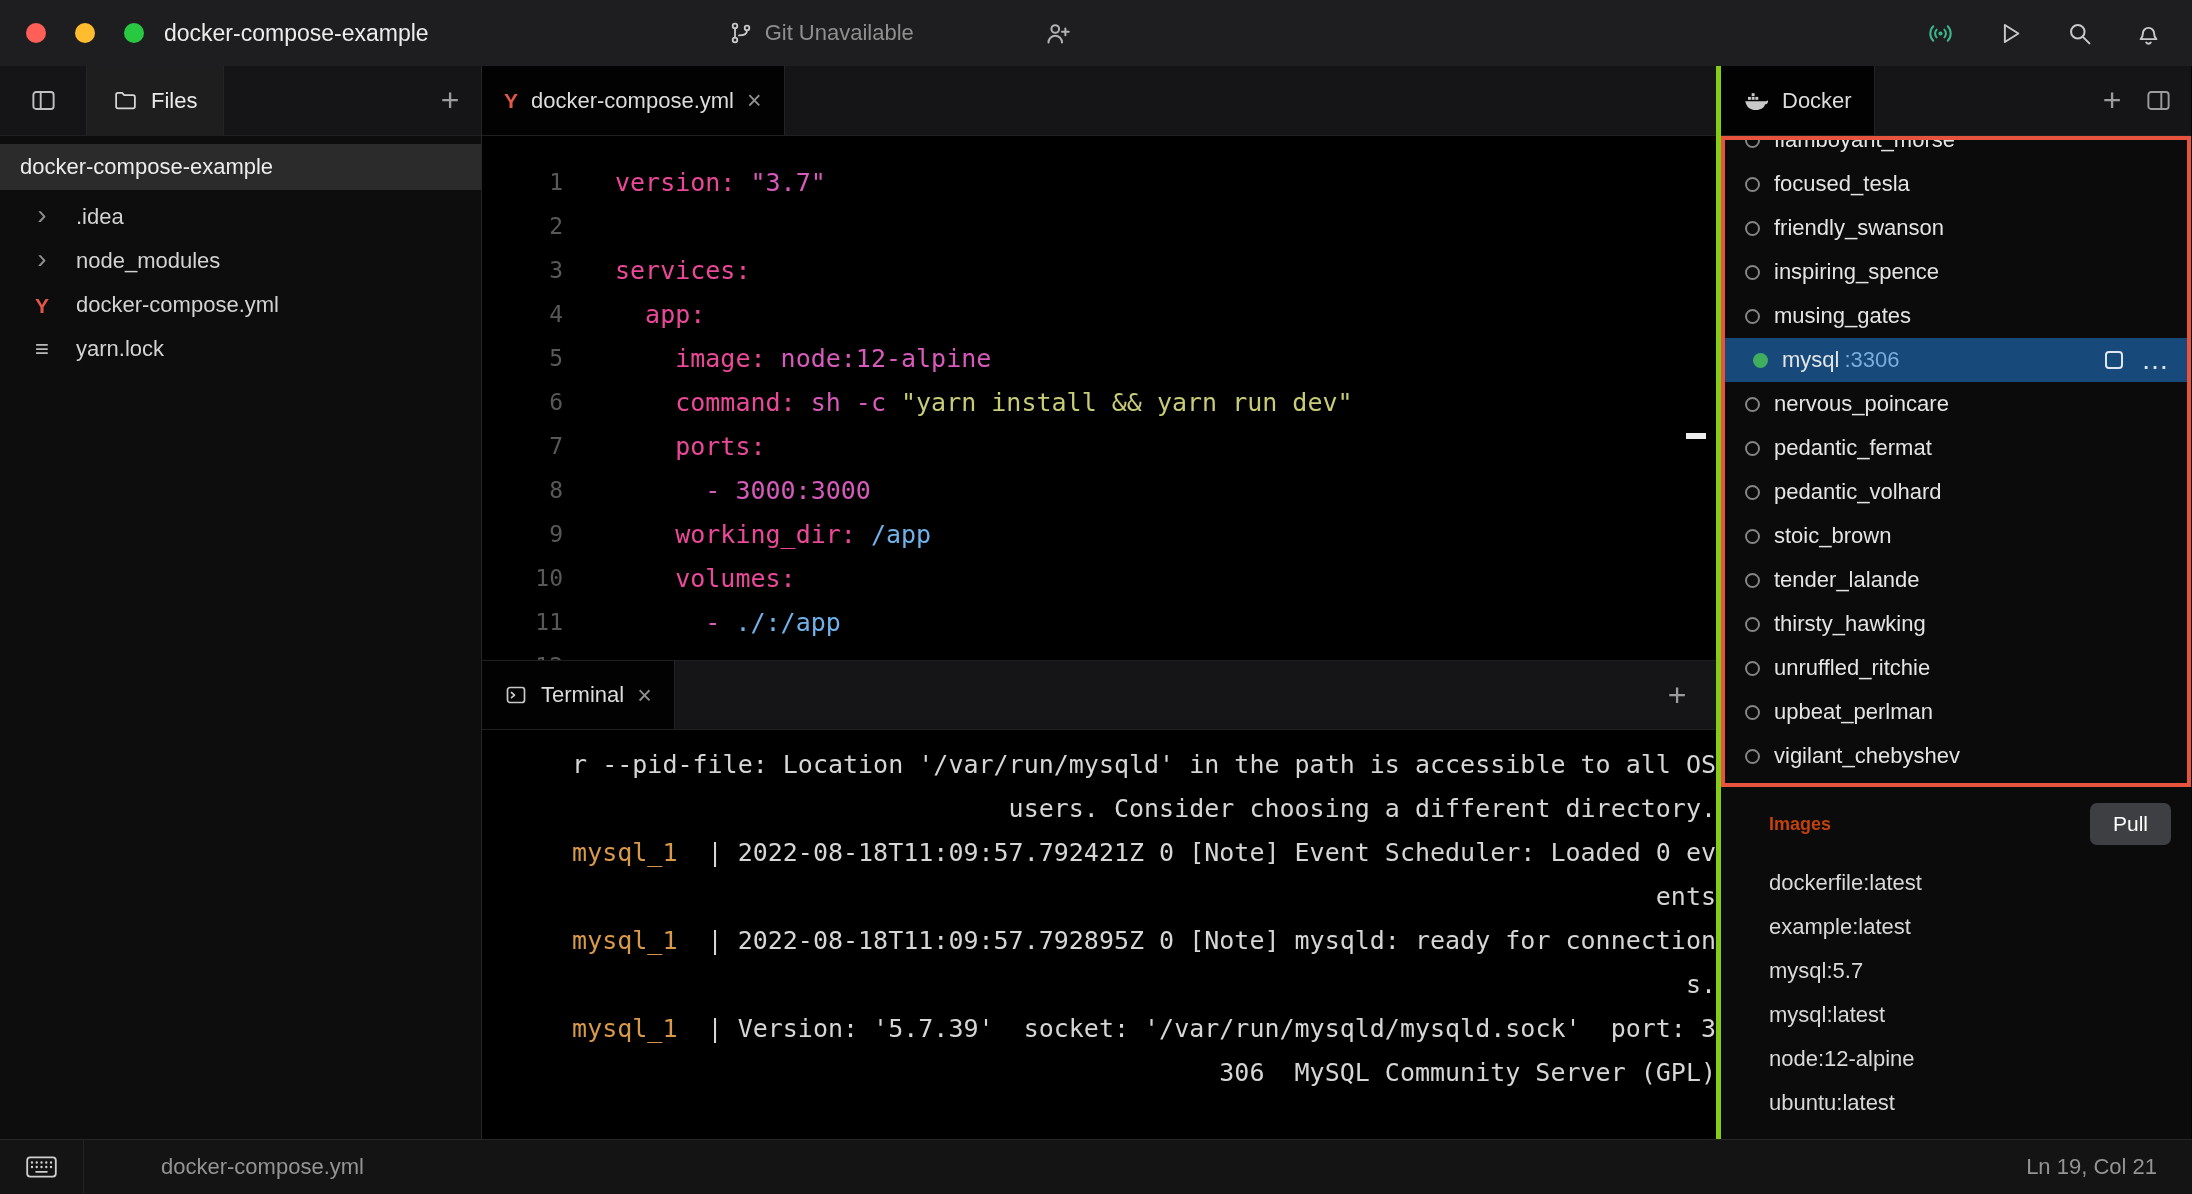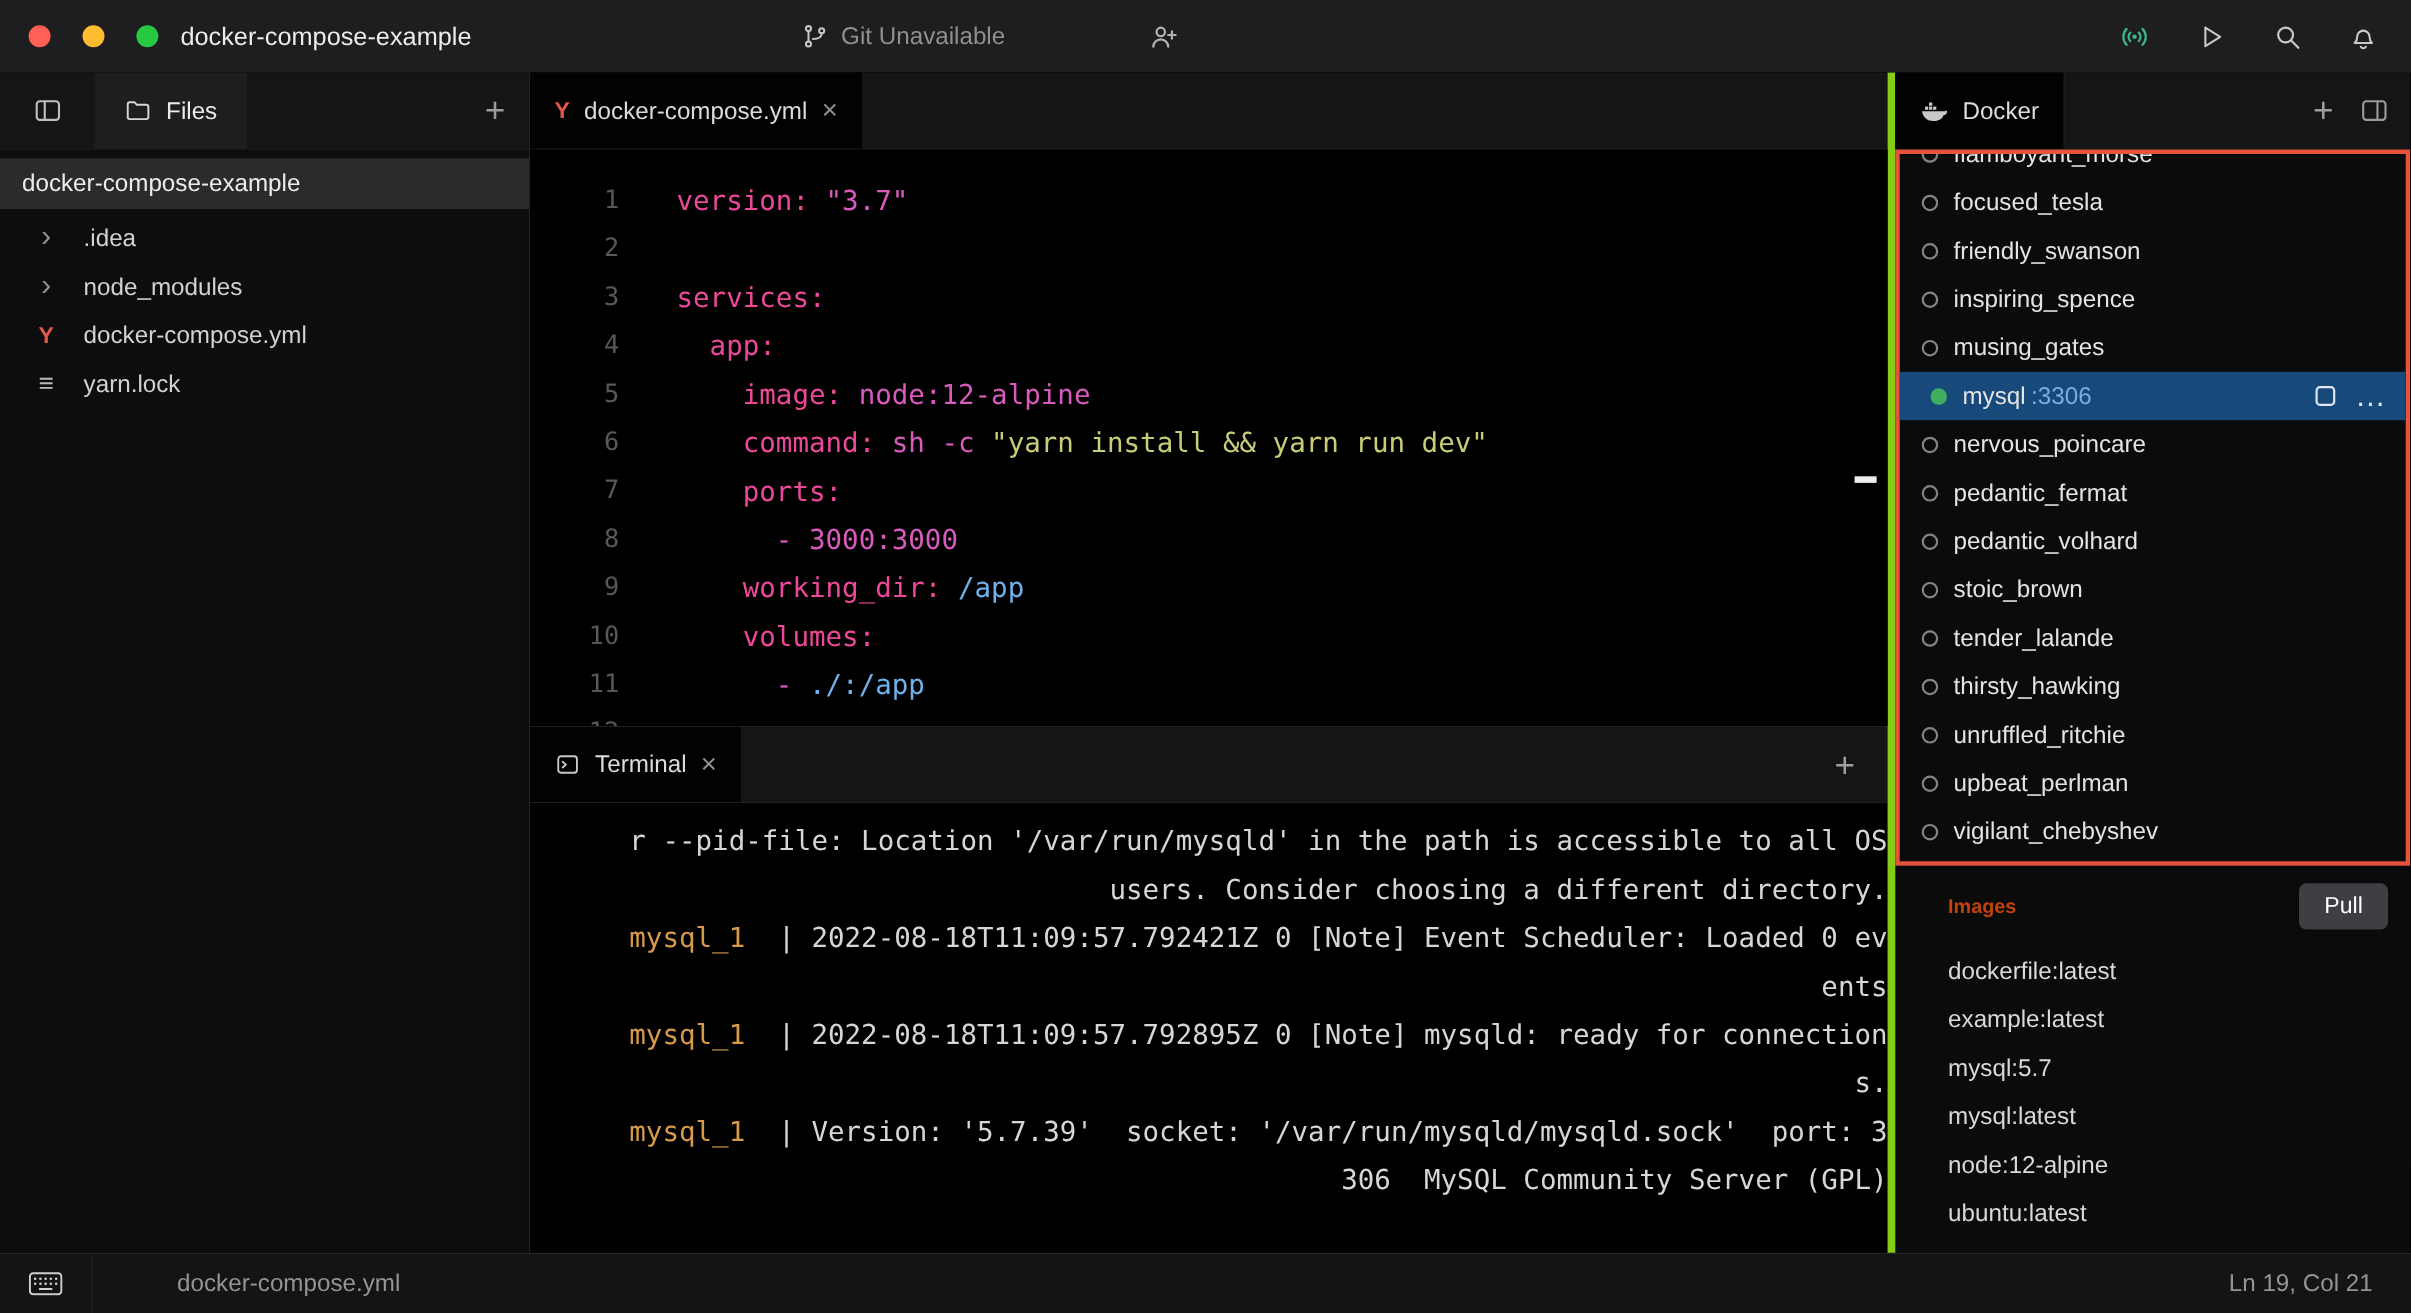--- a/index.html
+++ b/index.html
@@ -17,21 +17,21 @@
   .collab { margin-left:130px; color:#b2b2b2; display:flex; align-items:center; }
   .titlebar-right { margin-left:auto; display:flex; align-items:center; gap:42px; }
   .tb-icon { color:#c9c9c9; display:flex; align-items:center; }
   .tb-icon.green { color:#3cb489; }
   svg { display:block; }
 
   
   .main { display:flex; height:1073px; }
   .sidebar { width:482px; background:#0d0d0d; border-right:1px solid #262626; display:flex; flex-direction:column; }
   .center { width:1234px; display:flex; flex-direction:column; background:#000; }
-  .rightpanel { width:475px; background:#0b0b0b; border-left:7px solid #84cc16; display:flex; flex-direction:column; }
+  .rightpanel { width:475px; background:#0b0b0b; border-left:5px solid #84cc16; display:flex; flex-direction:column; }
 
   
   .tab-bar { height:70px; background:#151517; display:flex; align-items:stretch; border-bottom:1px solid #1f1f1f; flex:none; }
   .tab { display:flex; align-items:center; padding:0 22px; gap:13px; font-size:22px; color:#dcdcdc; border-right:1px solid #232323; }
   .tab.dark { background:#020202; }
   .close-x { color:#8f8f8f; font-size:25px; line-height:1; }
   .bar-spacer { flex:1; }
   .bar-btn { width:46px; display:flex; align-items:center; justify-content:center; color:#9c9c9c; font-size:32px; font-weight:300; }
   .yml-badge { color:#e2574a; font-weight:700; font-size:21px; }
 

